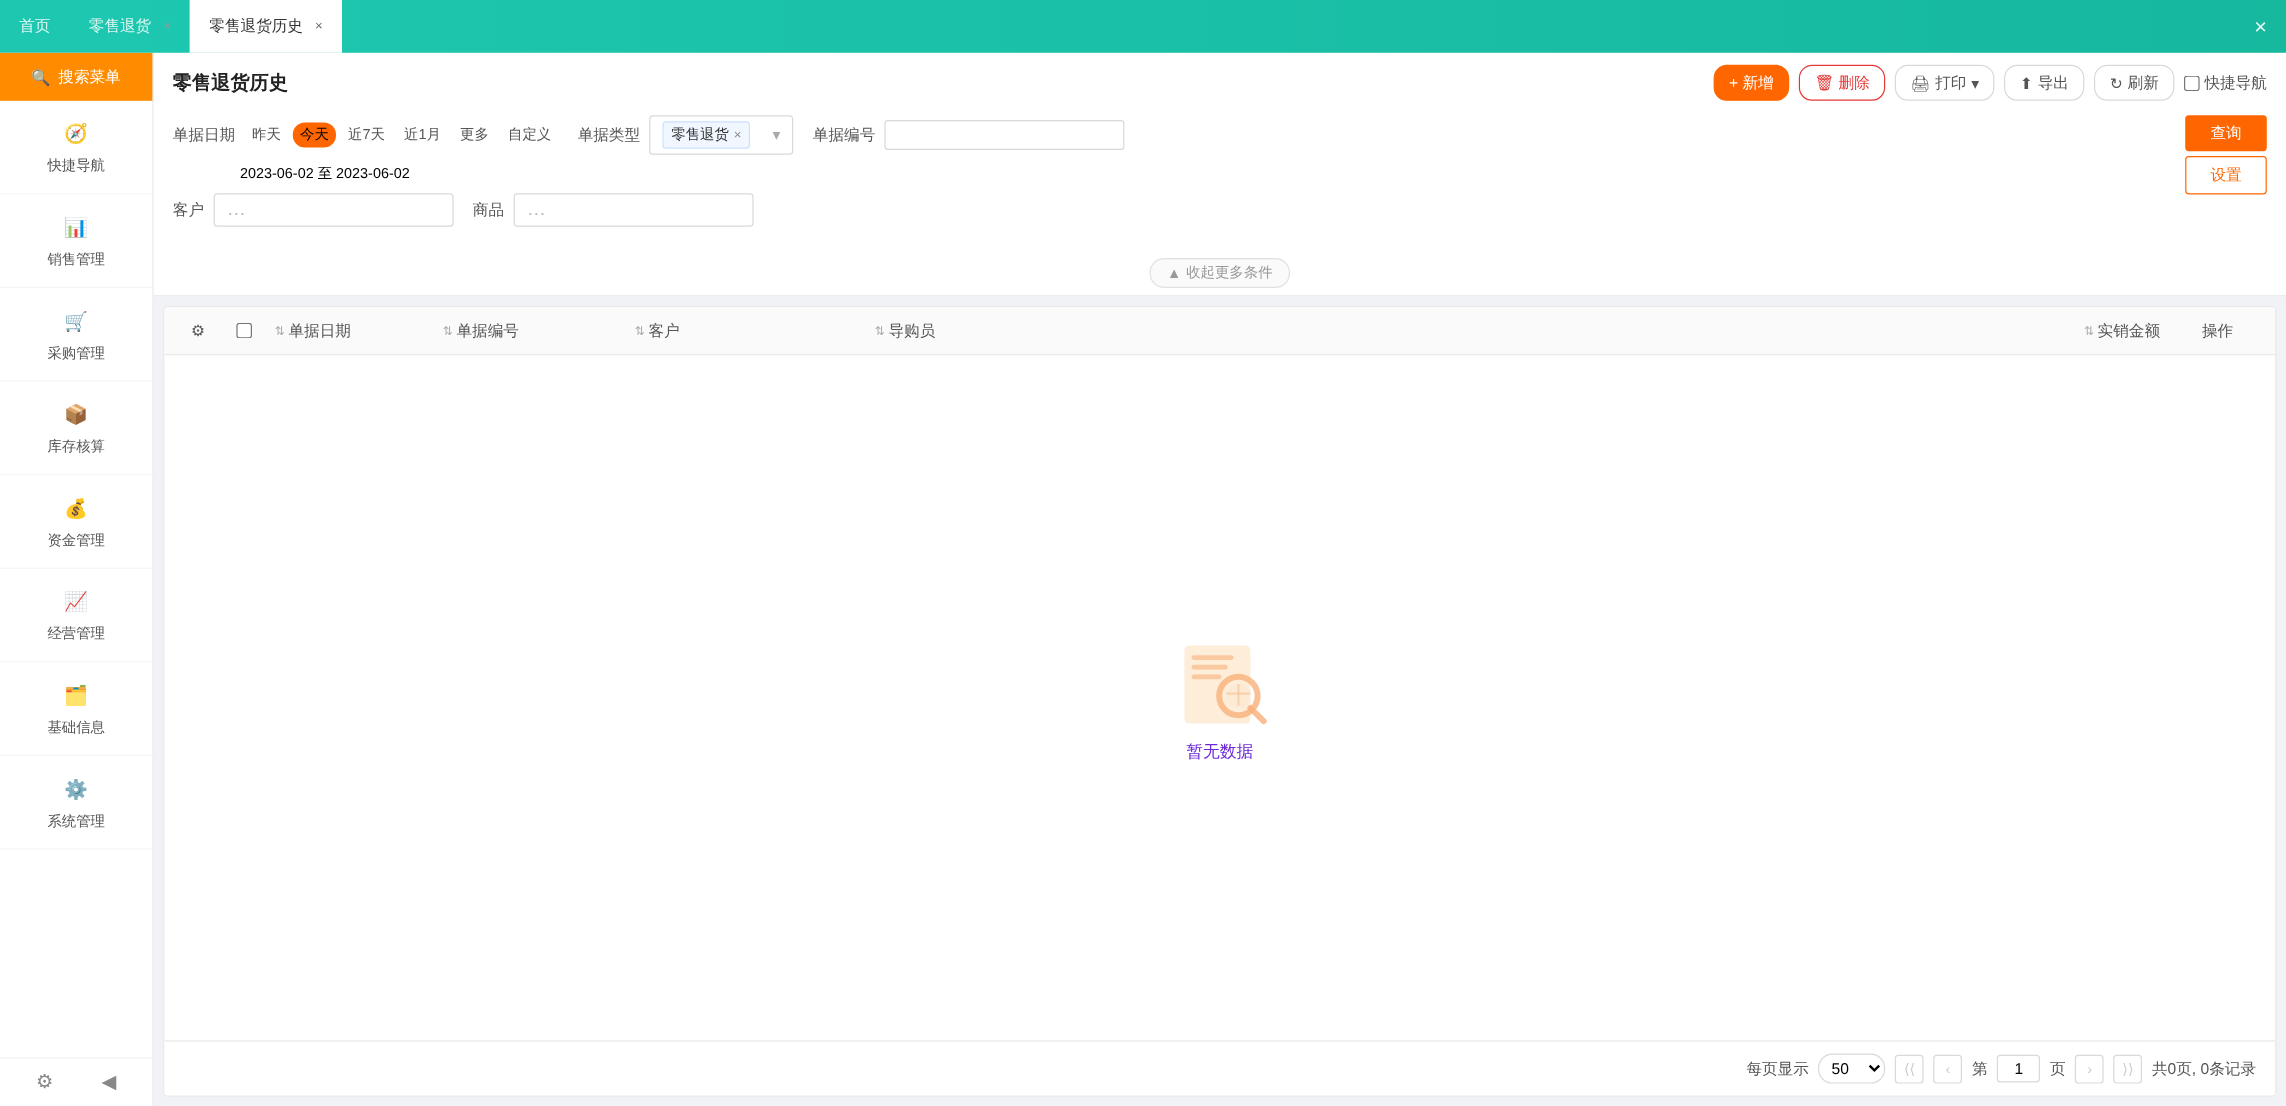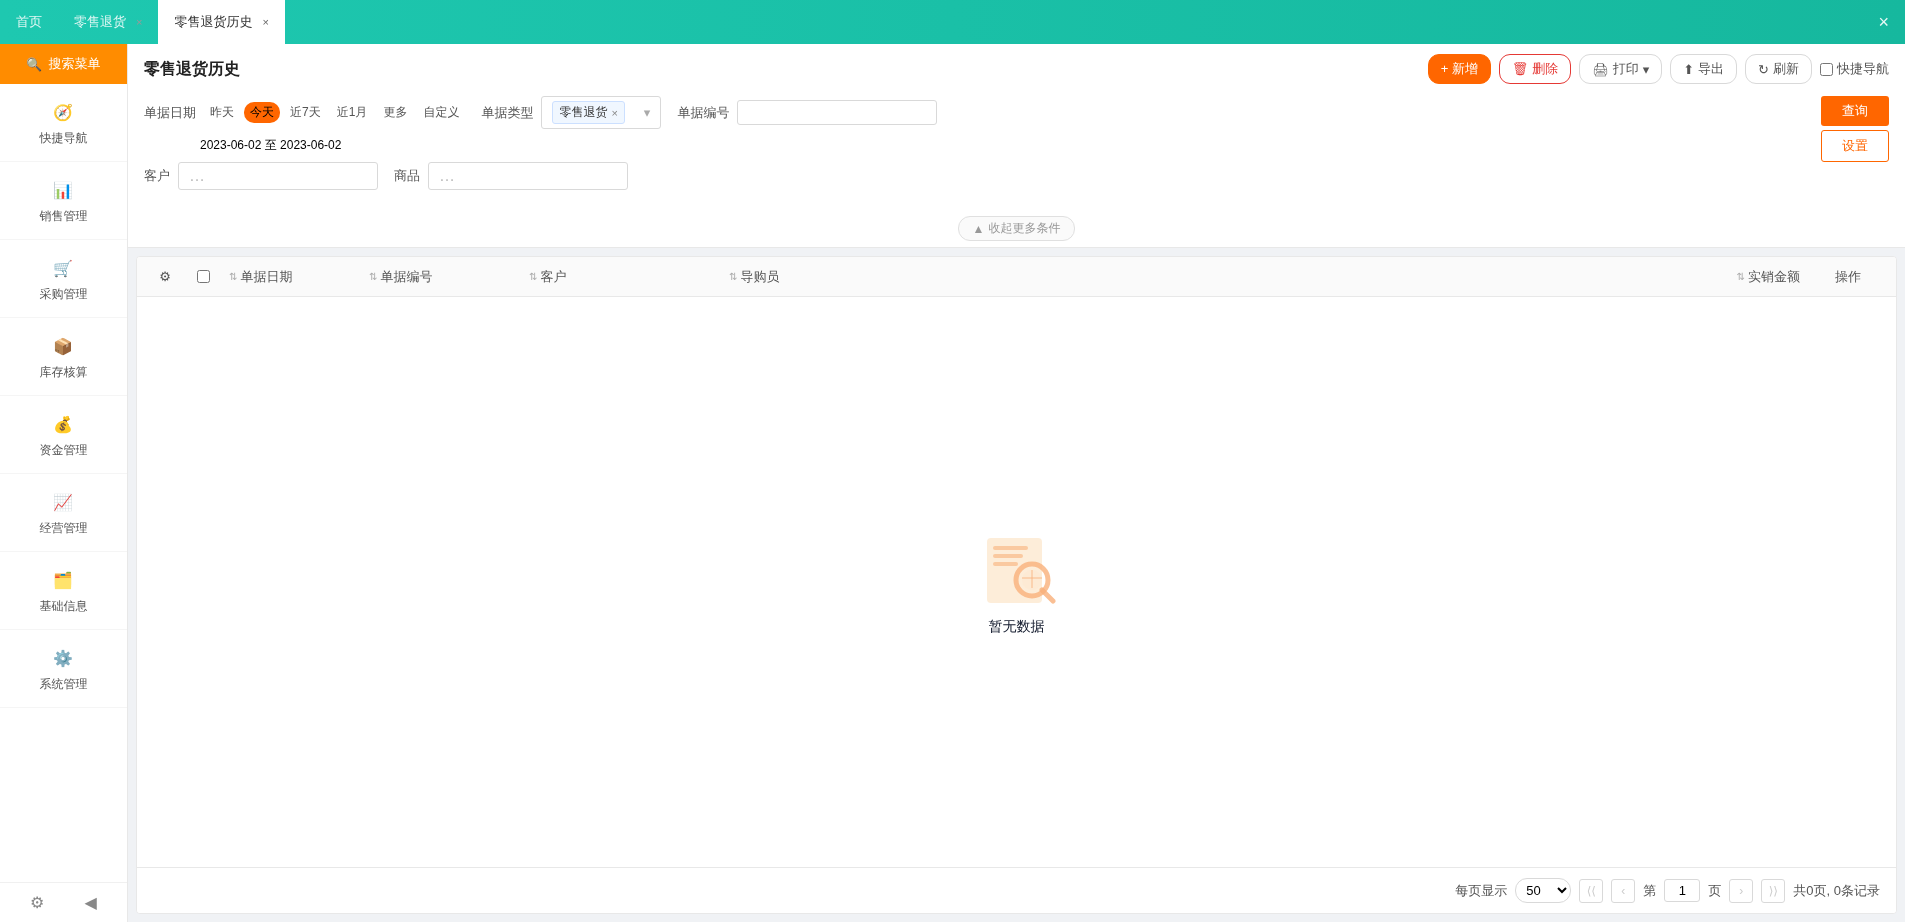--- a/index.html
+++ b/index.html
@@ -291,21 +291,21 @@
     .table-col.guide-col { width: 160px; }
     .table-col.amount-col { flex: 1; justify-content: flex-end; }
     .table-col.action-col { width: 80px; justify-content: center; }
     .sort-icon { color: #aaa; font-size: 10px; cursor: pointer; }
     .empty-state {
       flex: 1;
       display: flex;
       flex-direction: column;
       align-items: center;
       justify-content: center;
-      color: #0f172a;
+      color: #6d28d9;
       font-size: 14px;
     }
 
     
     .pagination-row {
       display: flex;
       align-items: center;
       justify-content: flex-end;
       padding: 10px 16px;
       gap: 8px;

